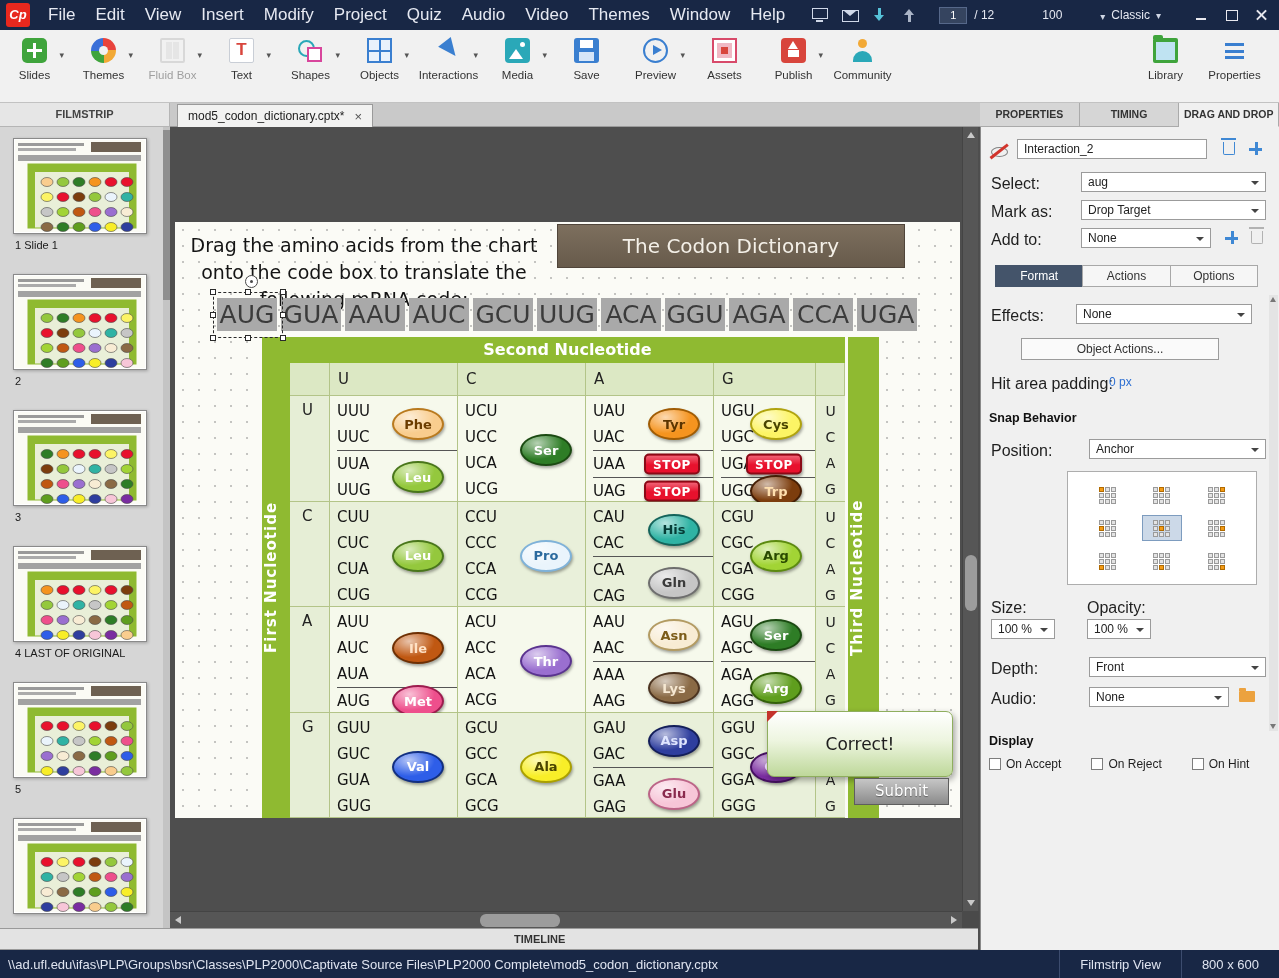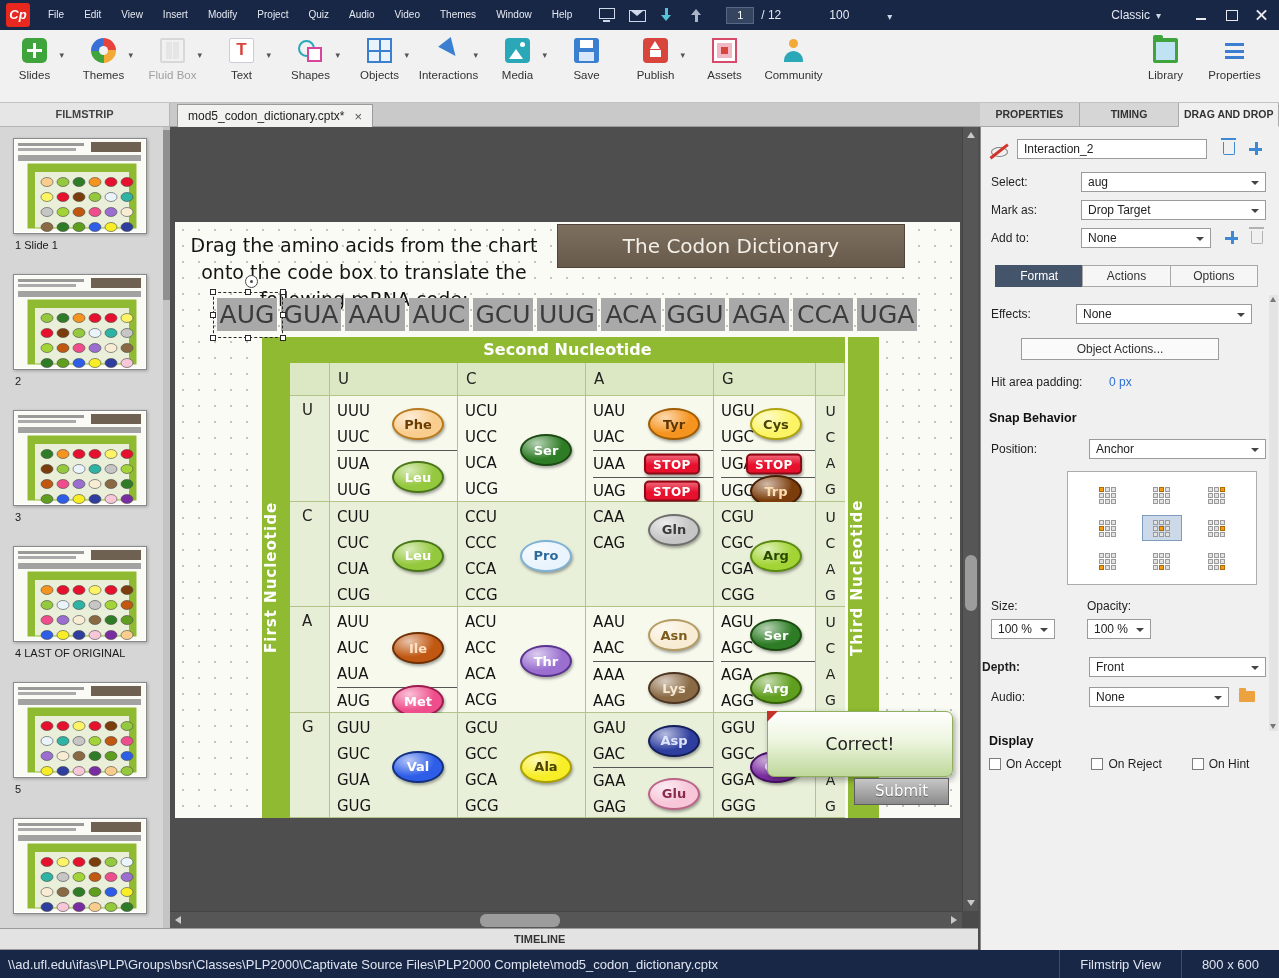--- a/index.html
+++ b/index.html
@@ -6,21 +6,21 @@
   body{width:1279px;height:978px;position:relative;overflow:hidden;background:#4e4e4e;
        font-family:"Liberation Sans",sans-serif;-webkit-font-smoothing:antialiased;}
   *{box-sizing:border-box;}
 
   
   #menubar{position:absolute;left:0;top:0;width:1279px;height:30px;background:#182745;
            display:flex;align-items:center;padding:0 6px;z-index:50;}
   .cp-logo{width:24px;height:24px;background:#e8281e;color:#fff;font-weight:bold;font-style:italic;
            font-size:13px;text-align:center;line-height:24px;border-radius:3px;margin-right:8px;flex:none;}
   #menu-items{display:flex;flex:none;}
-  .menu-item{padding:0 10px;font-size:10px;color:#e6e9f2;line-height:30px;cursor:default;}
+  .menu-item{padding:0 10px;font-size:17px;color:#e6e9f2;line-height:30px;cursor:default;}
   .mb-icons{display:flex;align-items:center;margin-left:10px;flex:none;}
   .mbi{width:20px;height:18px;position:relative;margin:0 5px;}
   .mbi.present::before{content:"";position:absolute;left:2px;top:2px;width:14px;height:9px;border:1.5px solid #cfd8e8;}
   .mbi.present::after{content:"";position:absolute;left:6px;bottom:2px;width:7px;height:2px;background:#cfd8e8;}
   .mbi.mail::before{content:"";position:absolute;left:2px;top:4px;width:15px;height:10px;border:1.5px solid #cfd8e8;}
   .mbi.mail::after{content:"";position:absolute;left:4px;top:5px;border-left:6px solid transparent;border-right:6px solid transparent;border-top:5px solid #cfd8e8;}
   .mbi.down::before{content:"";position:absolute;left:8px;top:2px;width:3px;height:7px;background:#56c2d8;}
   .mbi.down::after{content:"";position:absolute;left:4px;top:9px;border-left:5.5px solid transparent;border-right:5.5px solid transparent;border-top:6px solid #56c2d8;}
   .mbi.up::before{content:"";position:absolute;left:8px;top:9px;width:3px;height:7px;background:#aab4c6;}
   .mbi.up::after{content:"";position:absolute;left:4px;top:3px;border-left:5.5px solid transparent;border-right:5.5px solid transparent;border-bottom:6px solid #aab4c6;}
@@ -200,21 +200,21 @@
   #statusbar{position:absolute;left:0;top:950px;width:1279px;height:28px;background:#182745;color:#dfe4f0;
       font-size:13px;display:flex;align-items:center;}
   #status-path{margin-left:8px;white-space:nowrap;}
   #status-right{margin-left:auto;display:flex;align-items:center;height:100%;}
   .ssep{width:1px;height:100%;background:#3c4c6e;}
   .sitem{padding:0 20px;white-space:nowrap;}
 
   
   #rightpanel{position:absolute;left:980px;top:127px;width:299px;height:823px;background:#f0f0f0;
       border-left:1px solid #8a8a8a;}
-  .plabel{position:absolute;font-size:12px;color:#1f1f1f;}
+  .plabel{position:absolute;font-size:16px;color:#1f1f1f;}
   .phead{position:absolute;font-size:12.5px;font-weight:bold;color:#111;}
   .dropdown,.spinner,.tinput{position:absolute;height:20px;background:#fff;border:1px solid #9b9b9b;
       font-size:12px;color:#222;line-height:18px;padding-left:6px;}
   .dropdown::after,.spinner::after{content:"";position:absolute;right:6px;top:8px;
       border-left:4px solid transparent;border-right:4px solid transparent;border-top:4px solid #444;}
   #eyeslash{position:absolute;left:8px;top:16px;width:20px;height:16px;}
   #eyeslash::before{content:"";position:absolute;left:2px;top:4px;width:15px;height:8px;border:1.5px solid #828282;border-radius:50%;}
   #eyeslash::after{content:"";position:absolute;left:-1px;top:7px;width:22px;height:2.5px;background:#d2342c;transform:rotate(-38deg);}
   #interaction-input{left:36px;top:12px;width:190px;}
   .trash-icon{position:absolute;width:12px;height:13px;border:1.5px solid #3f88d4;border-top:none;border-radius:0 0 2px 2px;}
@@ -242,21 +242,21 @@
   #anchor-grid{position:absolute;left:86px;top:344px;width:190px;height:114px;background:#fff;
       border:1px solid #adadad;display:grid;grid-template-columns:repeat(3,1fr);
       justify-items:center;align-content:space-between;padding:10px 12px;}
   .anchor-btn{width:40px;height:26px;display:flex;align-items:center;justify-content:center;border:1px solid transparent;}
   .anchor-btn.sel{background:#ccd9e8;border-color:#7d9cbf;}
   .mini{display:grid;grid-template-columns:repeat(3,5px);grid-auto-rows:5px;gap:1px;}
   .mc{background:#e3e3e3;border:1px solid #9a9a9a;}
   .mc.hot{background:#f49b16;border-color:#b06a00;}
   #lbl-size{left:10px;top:472px;} #lbl-opacity{left:106px;top:472px;}
   #sp-size{left:10px;top:492px;width:64px;} #sp-opacity{left:106px;top:492px;width:64px;}
-  #lbl-depth{left:1px;top:533px;font-weight:bold;} #dd-depth{left:108px;top:530px;width:177px;}
+  #lbl-depth{left:10px;top:533px;} #dd-depth{left:108px;top:530px;width:177px;}
   #lbl-audio{left:10px;top:563px;} #dd-audio{left:108px;top:560px;width:140px;}
   #folder{position:absolute;left:258px;top:564px;width:16px;height:11px;background:#eca23f;border-radius:1px;}
   #folder::before{content:"";position:absolute;left:0;top:-3px;width:7px;height:3px;background:#eca23f;border-radius:1px 1px 0 0;}
   #hdr-display{left:8px;top:607px;}
   #display-checks{position:absolute;left:8px;top:630px;display:flex;gap:30px;}
   .check{font-size:12px;color:#1f1f1f;display:flex;align-items:center;white-space:nowrap;}
   .cbox{width:12px;height:12px;border:1px solid #7d7d7d;background:#fff;display:inline-block;margin-right:5px;}
   #panel-scroll{position:absolute;right:1px;top:168px;width:9px;height:436px;background:#e4e4e4;}
   #panel-scroll::before{content:"";position:absolute;top:2px;left:1px;border-left:3.5px solid transparent;border-right:3.5px solid transparent;border-bottom:5px solid #777;}
   #panel-scroll::after{content:"";position:absolute;bottom:2px;left:1px;border-left:3.5px solid transparent;border-right:3.5px solid transparent;border-top:5px solid #777;}
@@ -342,27 +342,32 @@
       <div class="tool-btn">
         <div class="ticon ti-media"></div>
         <span class="tcaret"></span>
         <div class="tool-label">Media</div>
       </div>
       <div class="tool-btn">
         <div class="ticon ti-save"></div>
         <div class="tool-label">Save</div>
       </div>
       <div class="tool-btn">
+        <div class="ticon ti-preview"></div>
+        <span class="tcaret"></span>
+        <div class="tool-label">Preview</div>
+      </div>
+      <div class="tool-btn">
+        <div class="ticon ti-assets"></div>
+        <div class="tool-label">Assets</div>
+      </div>
+      <div class="tool-btn">
         <div class="ticon ti-publish"></div>
         <span class="tcaret"></span>
         <div class="tool-label">Publish</div>
-      </div>
-      <div class="tool-btn">
-        <div class="ticon ti-assets"></div>
-        <div class="tool-label">Assets</div>
       </div>
       <div class="tool-btn">
         <div class="ticon ti-community"></div>
         <div class="tool-label">Community</div>
       </div>
     </div>
   <div id="toolbar-right">
       <div class="tool-btn">
         <div class="ticon ti-library"></div>
         <div class="tool-label">Library</div>
@@ -762,20 +767,27 @@
             <div class="ct-codons">
               <div class="ct-codon">CCU</div>
               <div class="ct-codon">CCC</div>
               <div class="ct-codon">CCA</div>
               <div class="ct-codon">CCG</div>
             </div>
             <div class="ct-oval" style="background-color: rgb(234, 244, 252); border-color: rgb(127, 178, 217); color: rgb(44, 106, 158);">Pro</div>
           </div>
         </div>
         <div class="ct-cell dark">
+          <div class="ct-group sep">
+            <div class="ct-codons">
+              <div class="ct-codon">CAU</div>
+              <div class="ct-codon">CAC</div>
+            </div>
+            <div class="ct-oval" style="background-color: rgb(47, 179, 164); border-color: rgb(20, 100, 91); color: rgb(5, 60, 54);">His</div>
+          </div>
           <div class="ct-group">
             <div class="ct-codons">
               <div class="ct-codon">CAA</div>
               <div class="ct-codon">CAG</div>
             </div>
             <div class="ct-oval" style="background-color: rgb(198, 198, 198); border-color: rgb(110, 110, 110); color: rgb(58, 58, 58);">Gln</div>
           </div>
         </div>
         <div class="ct-cell dark">
           <div class="ct-group">

